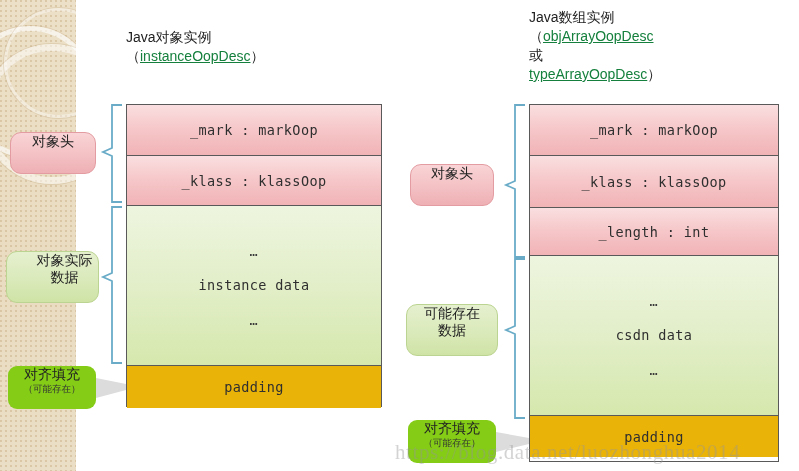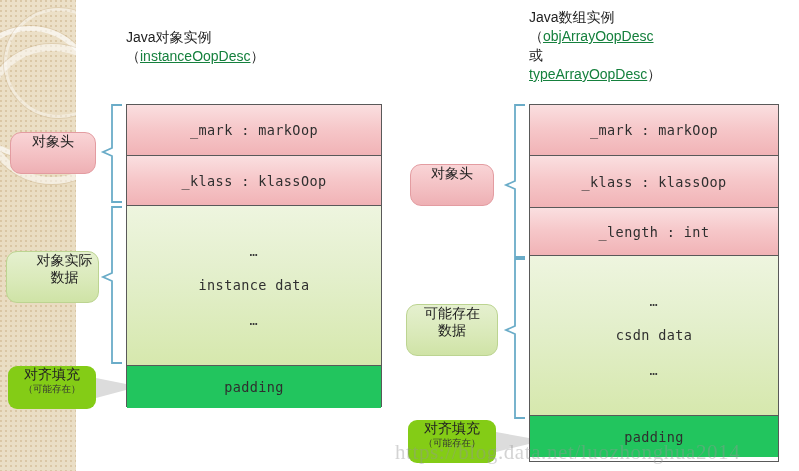--- a/index.html
+++ b/index.html
@@ -95,21 +95,21 @@
     flex-direction: column;
     line-height: 1.05;
   }
   .cell.data .dots {
     font-size: 13.5px;
     color: #3a3a3a;
     letter-spacing: 1px;
   }
   .cell.data .mid { margin: 20px 0; }
   .cell.pad {
-    background: #22c55e;
+    background: #eab308;
   }
 
   
   .tag {
     position: absolute;
     box-sizing: border-box;
     display: flex;
     flex-direction: column;
     align-items: center;
     justify-content: flex-start;

